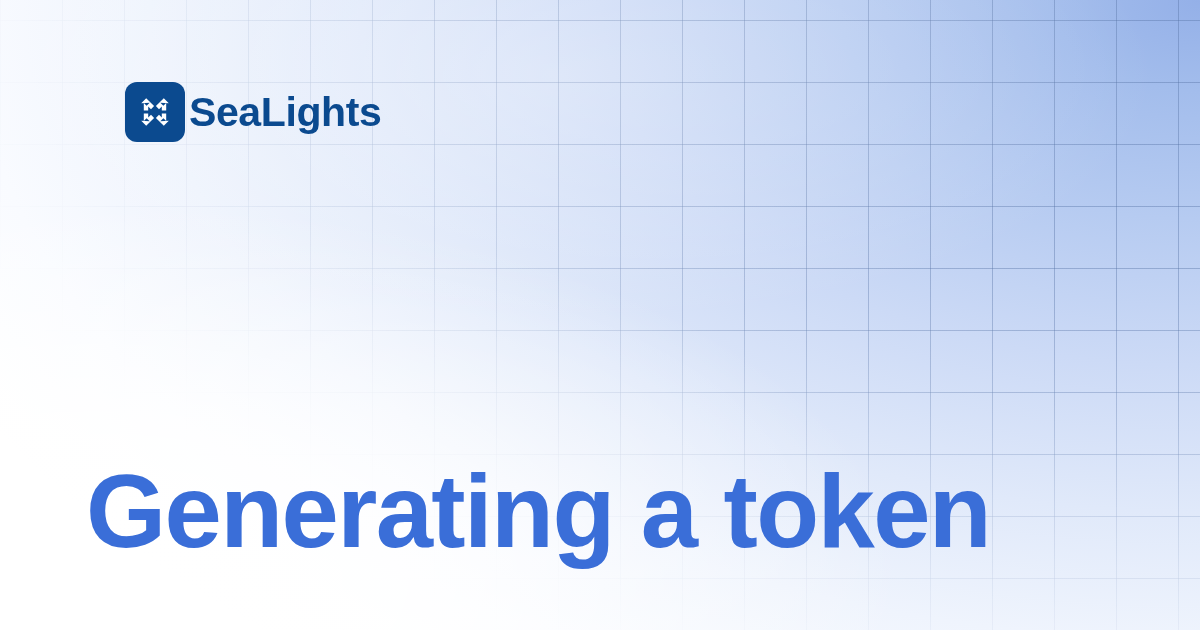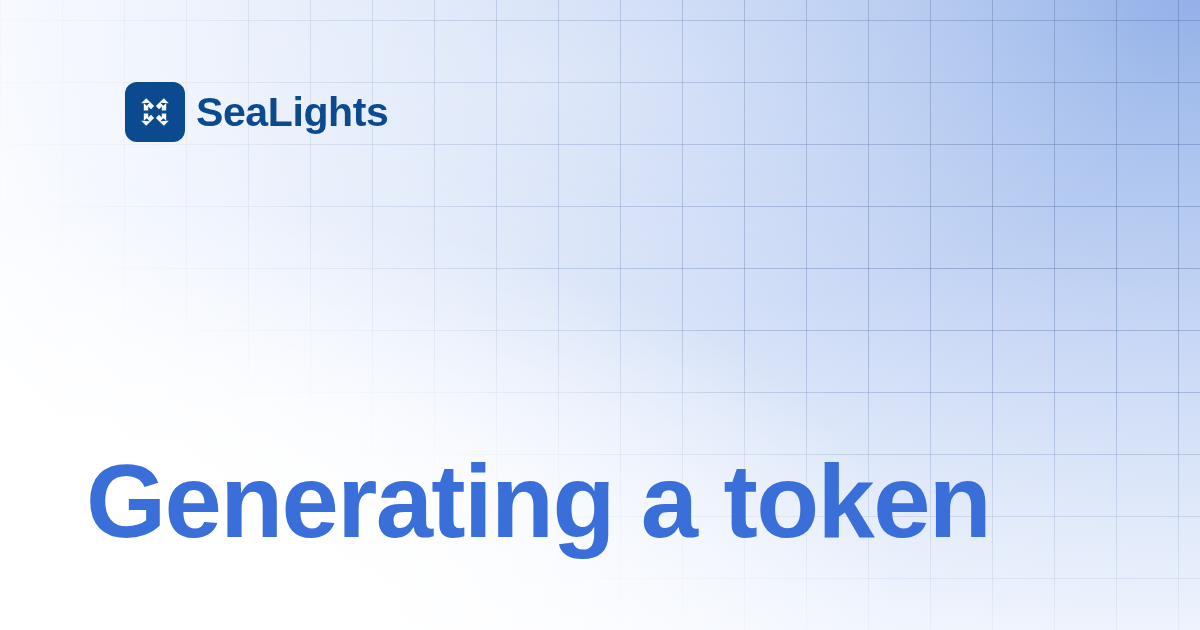--- a/index.html
+++ b/index.html
@@ -89,21 +89,21 @@
   }
 
   
 
   .logo-lockup {
     position: absolute;
     left: 81px;
     top: 82px;
     display: flex;
     align-items: center;
-    gap: 11px;
+    gap: 4px;
     padding-left: 44px;
   }
 
   .logo-badge {
     width: 60px;
     height: 60px;
     border-radius: 12px;
     background: #0b4a8f;
     display: flex;
     align-items: center;
@@ -123,21 +123,21 @@
     color: #0b4a8f;
     line-height: 1;
     white-space: nowrap;
   }
 
   
 
   .headline {
     position: absolute;
     left: 86px;
-    top: 446px;
+    top: 456px;
     margin: 0;
     font-family: "Liberation Sans", "DejaVu Sans", sans-serif;
     font-size: 103px;
     font-weight: 700;
     letter-spacing: -1.6px;
     line-height: 1.08;
     color: #3a6ed8;
     white-space: nowrap;
   }
 </style>

